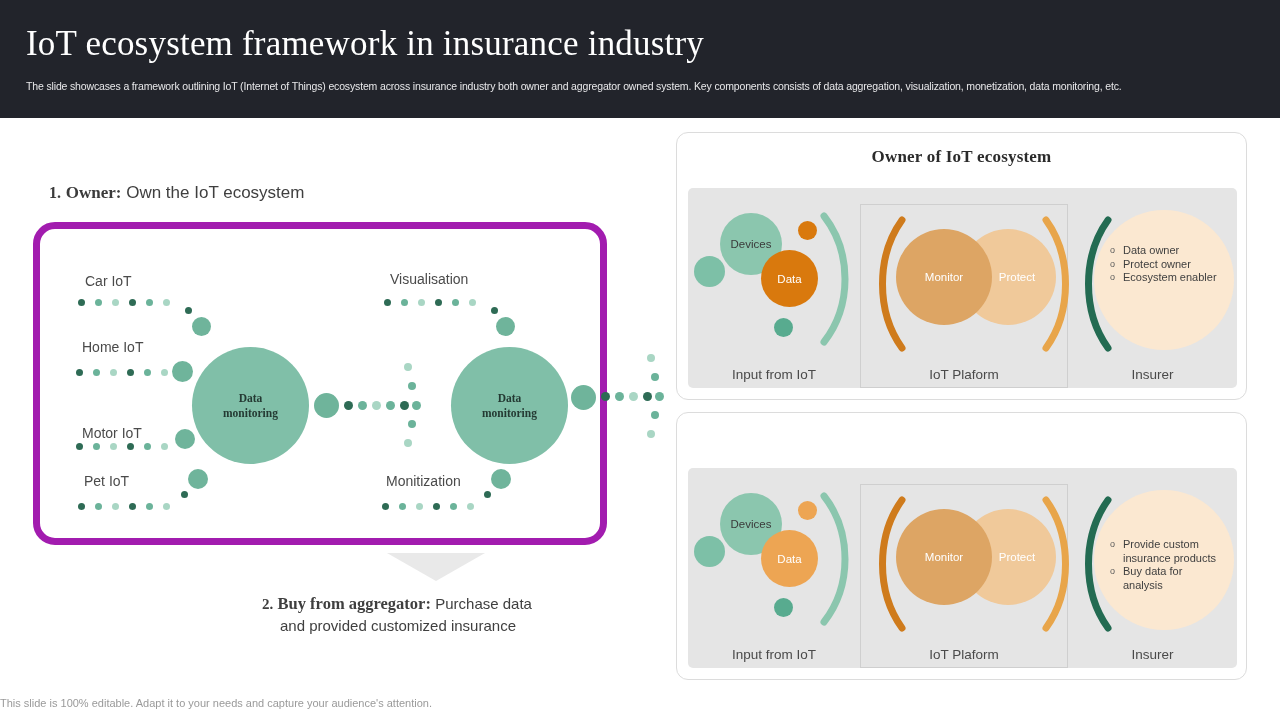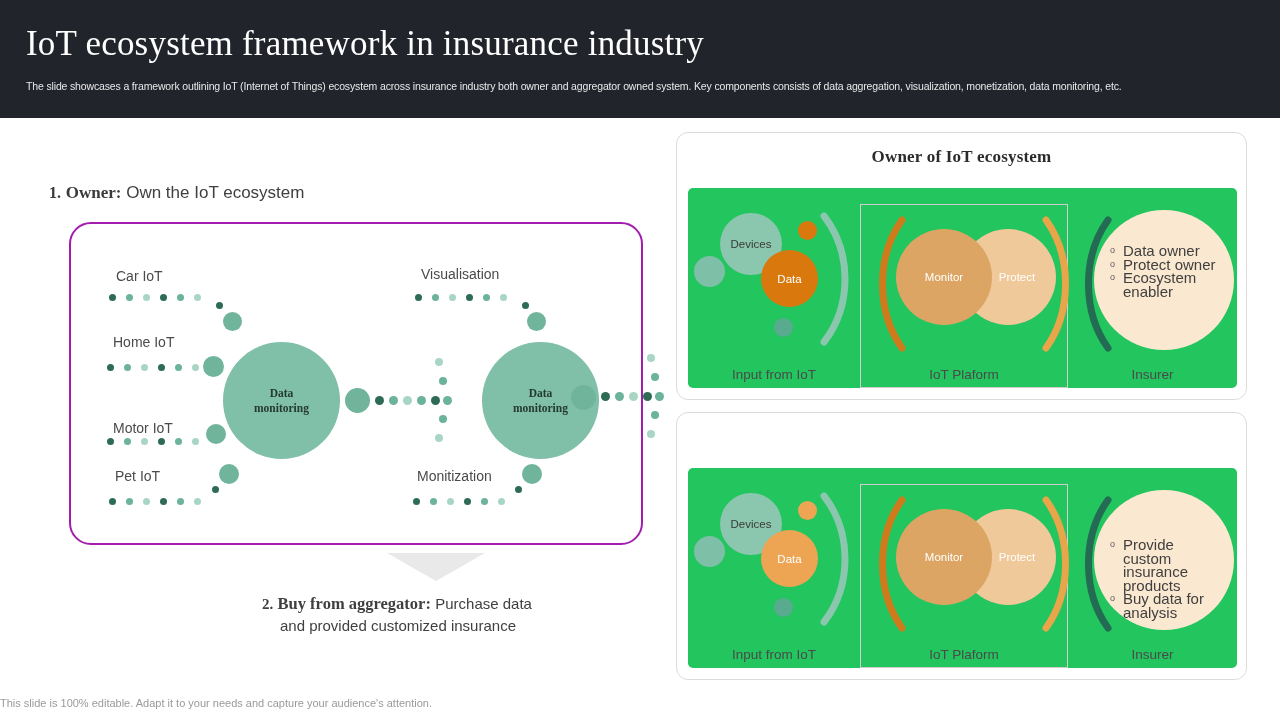--- a/index.html
+++ b/index.html
@@ -42,24 +42,23 @@
   }
   .step1 .lead {
     font-family: "Liberation Serif", serif;
     font-weight: bold; font-size: 17px;
   }
   .step1 .rest { font-family: "Liberation Sans", sans-serif; font-size: 17px; color: #3f3f3f; }
 
   .flowcard {
     position: absolute; left: 33px; top: 222px;
     width: 574px; height: 323px;
-    border: 2px solid #a21caf;
+    border: 7px solid #a21caf;
     border-radius: 22px;
     background: #ffffff;
-    margin-left: 36px;
   }
 
   .arrow-down {
     position: absolute; left: 387px; top: 553px;
     width: 0; height: 0;
     border-left: 49px solid transparent;
     border-right: 49px solid transparent;
     border-top: 28px solid #e9e9e9;
   }
 
@@ -115,21 +114,21 @@
     position: absolute; left: 0; top: 14px; width: 100%;
     text-align: center;
     font-family: "Liberation Serif", serif;
     font-weight: bold; font-size: 17px; color: #2b2b2b;
     letter-spacing: .2px;
   }
 
   .rpanel {
     position: absolute; left: 11px; top: 55px;
     width: 549px; height: 200px;
-    background: #22c55e;
+    background: #e5e5e5;
     border-radius: 5px;
   }
   .platform-box {
     position: absolute; left: 172px; top: 16px;
     width: 208px; height: 184px;
     border: 1px solid #cfcfcf;
     background: transparent;
   }
 
   .zone-label {
@@ -144,21 +143,21 @@
     color: #ffffff; font-size: 11.5px;
   }
 
   .insurer-circle {
     position: absolute;
     border-radius: 50%;
     background: #fbe8d1;
   }
   .insurer-list {
     position: absolute;
-    font-size: 15px; line-height: 13.5px;
+    font-size: 11px; line-height: 13.5px;
     color: #3f3f3f;
     list-style: none;
   }
   .insurer-list li {
     position: relative; padding-left: 13px; margin-bottom: 0px;
   }
   .insurer-list li::before {
     content: "o";
     position: absolute; left: 0; top: 0;
     font-size: 9px; color: #5a5a5a;

